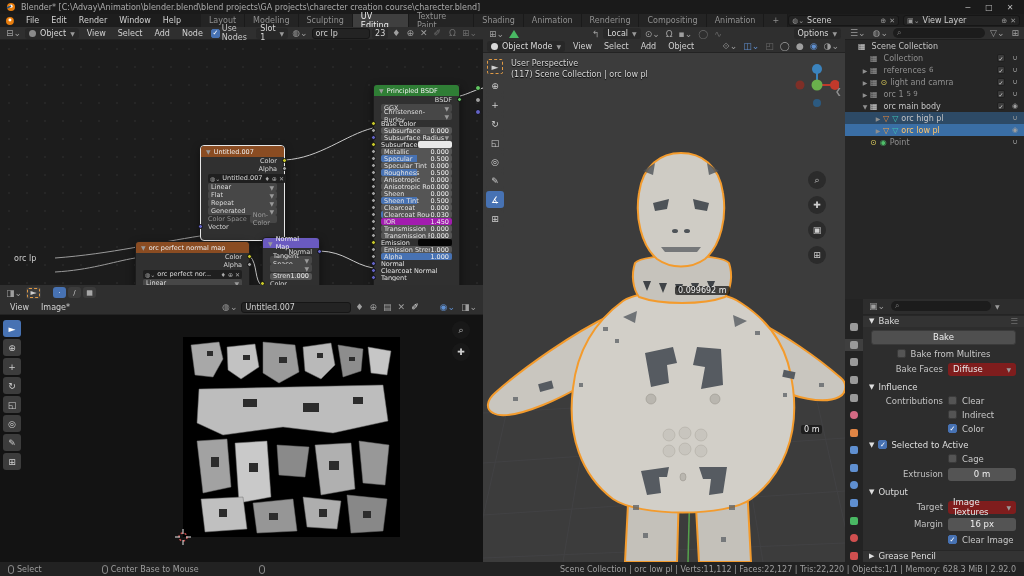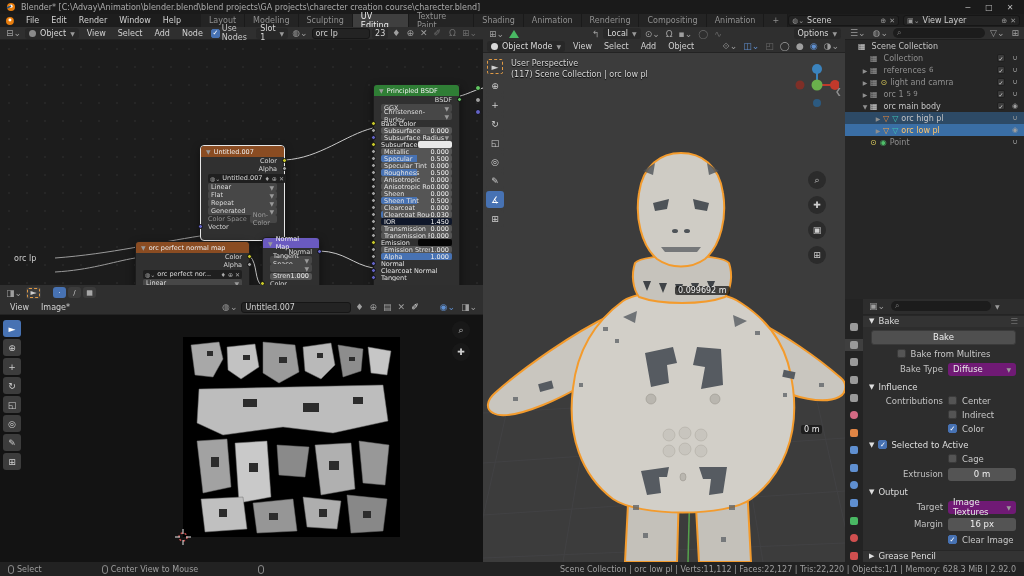--- a/index.html
+++ b/index.html
@@ -33,21 +33,21 @@
 .nh-green{background:#2f7e35}.nh-orange{background:#8a4c22}.nh-violet{background:#6a5ac0}
 .nrow{height:7px;position:relative;display:flex;align-items:center;padding:0 7px}
 .nrow.h8{height:8px}.nrow.h10{height:10px}
 .sock{position:absolute;width:5px;height:5px;border-radius:50%;border:1px solid #101010;top:50%;margin-top:-3px}
 .sock.in{left:-3px}.sock.out{right:-3px}
 .pfield{position:relative;flex:1;height:6.2px;background:#555;border-radius:2px;display:flex;align-items:center;padding:0 3px;overflow:hidden}
 .pfill{position:absolute;left:0;top:0;bottom:0;background:#4772b3}
 .pl{position:relative;flex:1;white-space:nowrap;overflow:hidden;color:#e2e2e2}
 .pv{position:relative;color:#f0f0f0}
 .sw{display:none;width:48%;height:6.2px;border-radius:2px;margin-left:auto;position:relative}
-.prow.l .pfield{background:transparent;padding:0}.prow.n2 .pfield{background:#0f172a}.prow.d .pfield{background:#474747}
+.prow.l .pfield{background:transparent;padding:0}.prow.n2 .pfield{background:#a21caf}.prow.d .pfield{background:#474747}
 .prow.w .pfield,.prow.b .pfield{background:transparent;padding:0;overflow:visible}
 .prow.w .sw{display:block;background:#e9e9e9}.prow.b .sw{display:block;background:#050505}
 .ndd{flex:1;height:8px;background:#474747;border-radius:2px;display:flex;align-items:center;padding:0 3px;color:#ddd}
 .nimg{flex:1;height:9px;background:#1f1f1f;border-radius:2px;display:flex;align-items:center;padding:0 2px;gap:2px;color:#ddd}
 .nbtn{color:#aaa;font-size:6px}
 
 .tcol{position:absolute;display:flex;flex-direction:column;gap:2px;padding:3px}
 .tool{width:18px;height:17px;background:#3c3c3c;border-radius:3px;display:flex;align-items:center;justify-content:center;color:#d0d0d0;font-size:9px}
 .tool.on{background:#4772b3;color:#fff}
 .tool.outline{outline:1px dashed #e09a45;outline-offset:-2px}
@@ -82,21 +82,21 @@
 .ptab i{width:8px;height:8px;border-radius:2px;display:block}
 .ptab i.rnd{border-radius:50%}
 .i-gray{background:#9a9a9a}.i-pink{background:#d46a84}.i-orange{background:#e08545}.i-blue{background:#5f8fd0}.i-green{background:#49b863}.i-red{background:#d04f4f}
 #pbody{flex:1;display:flex;flex-direction:column;font-size:8.5px}
 #phdr{height:18px;display:flex;align-items:center;gap:4px;padding:0 4px;background:#2d2d2d;border-bottom:1px solid #242424}
 .panelhdr{height:14px;display:flex;align-items:center;gap:4px;padding:0 6px;background:#333;border-top:1px solid #272727;color:#dedede}
 .pcontent{padding:3px 8px 5px 8px;display:flex;flex-direction:column;gap:4px}
 .frow{display:flex;align-items:center;gap:5px}
 .flabel{flex:0 0 72px;text-align:right;color:#c2c2c2}
 .fval{flex:1;height:13px;background:#545454;border-radius:3px;display:flex;align-items:center;justify-content:center;color:#f0f0f0}
-.fdd{flex:1;height:13px;background:#701a75;border-radius:3px;display:flex;align-items:center;padding:0 5px;color:#e8e8e8}
+.fdd{flex:1;height:13px;background:#7f1d1d;border-radius:3px;display:flex;align-items:center;padding:0 5px;color:#e8e8e8}
 .fdd .caret{margin-left:auto}
 .bigbtn{height:15px;background:#4f4f4f;border:1px solid #3a3a3a;border-radius:3px;display:flex;align-items:center;justify-content:center;color:#eee}
 
 #statusbar{left:0;top:562px;width:1024px;height:14px;background:#222;display:flex;align-items:center;font-size:8px;color:#9f9f9f;padding:0 8px;gap:14px}
 .mouse{width:6px;height:9px;border:1px solid #8a8a8a;border-radius:3px;display:inline-block;margin-right:3px}
 #statusbar .sp{flex:1}
 .tri{font-size:7px}
 </style>
 </head>
 <body>
@@ -992,36 +992,36 @@
         <span>Bake</span>
         <span style="margin-left:auto;color:#6f6f6f">☰</span>
       </div>
     <div class="pcontent">
       <div class="bigbtn">Bake</div>
       <div class="frow" style="justify-content:center">
           <span class="chk"></span>
           <span>Bake from Multires</span>
         </div>
       <div class="frow">
-          <span class="flabel">Bake Type</span>
+          <span class="flabel">Bake Faces</span>
           <span class="fdd">
             <span>Diffuse</span>
             <span class="caret">▼</span>
           </span>
         </div>
     </div>
     <div class="panelhdr" style="background:transparent;border-top:none">
         <span class="tri">▼</span>
         <span>Influence</span>
       </div>
     <div class="pcontent">
       <div class="frow">
           <span class="flabel">Contributions</span>
           <span class="chk"></span>
-          <span>Center</span>
+          <span>Clear</span>
         </div>
       <div class="frow">
           <span class="flabel"></span>
           <span class="chk"></span>
           <span>Indirect</span>
         </div>
       <div class="frow">
           <span class="flabel"></span>
           <span class="chk on">✓</span>
           <span>Color</span>
@@ -1073,21 +1073,21 @@
 </div>
 
 <div id="statusbar" class="abs">
   <span style="display:flex;gap:60px">
     <span class="row">
         <span class="mouse"></span>
         <span>Select</span>
       </span>
       <span class="row">
         <span class="mouse"></span>
-        <span>Center View to Mouse</span>
+        <span>Center Base to Mouse</span>
       </span>
       <span class="row">
         <span class="mouse"></span>
         <span></span>
       </span>
   </span>
   <span class="sp"></span>
   <span>Scene Collection | orc low pl | Verts:11,112 | Faces:22,127 | Tris:22,220 | Objects:1/1 | Memory: 628.3 MiB | 2.92.0</span>
 </div>
 

